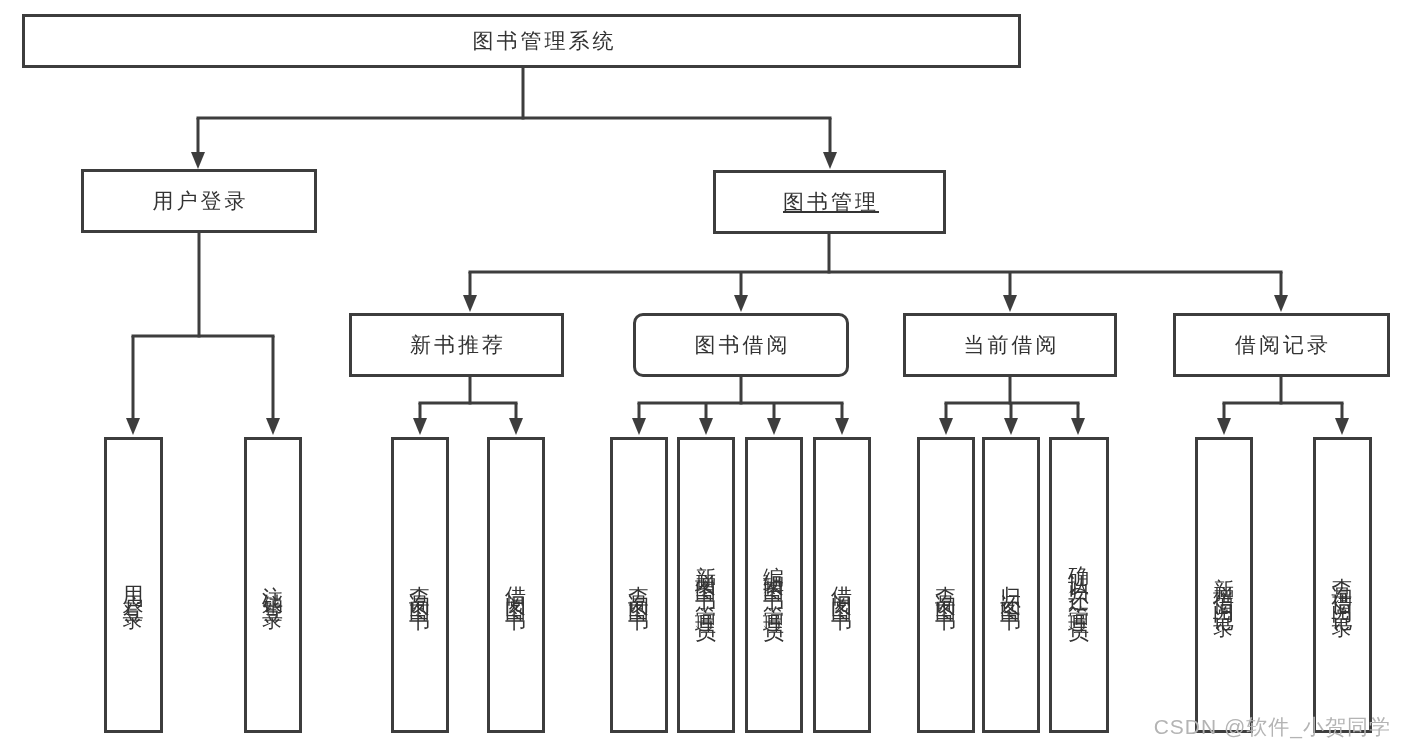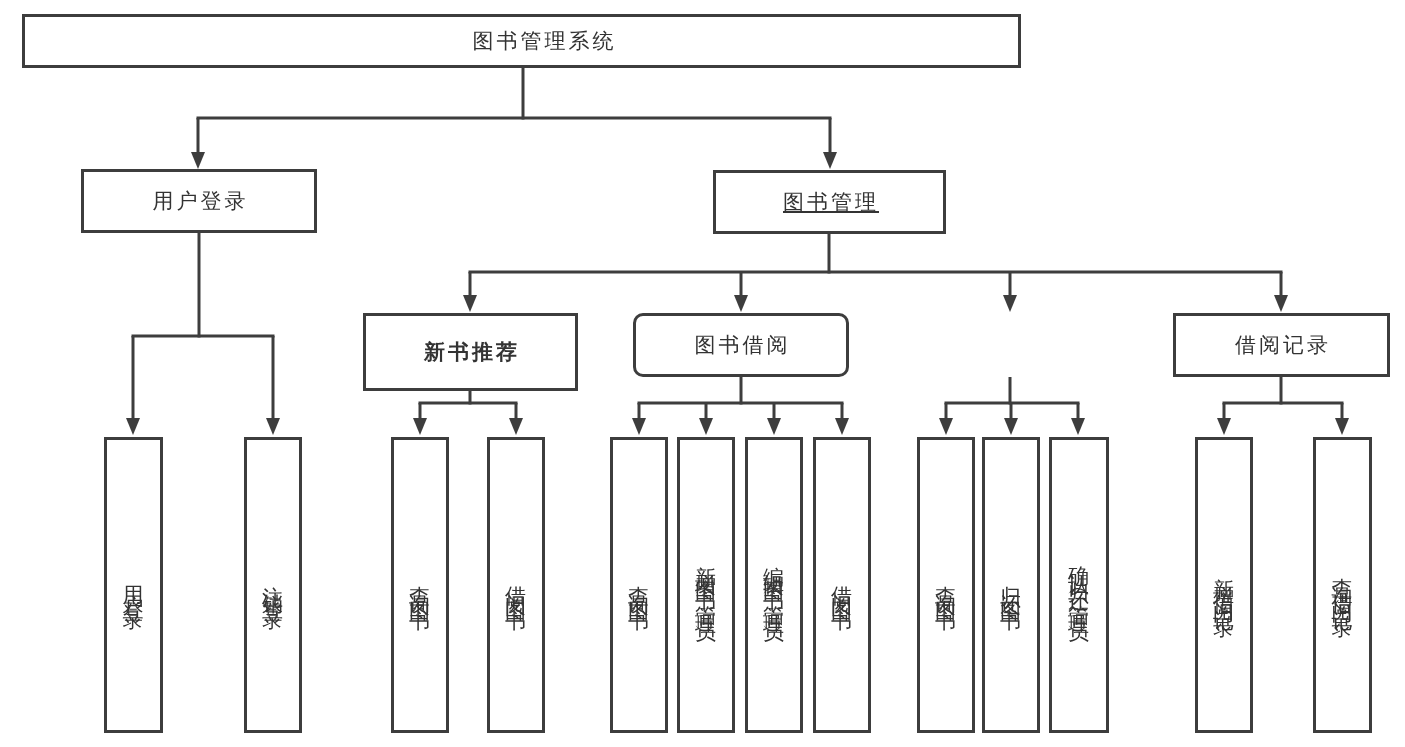--- a/index.html
+++ b/index.html
@@ -140,22 +140,23 @@
       <polygon points="1217,418 1231,418 1224,435"></polygon>
       <polygon points="1335,418 1349,418 1342,435"></polygon>
     </g>
   </svg>
 
   <div class="box" style="left:22px;top:14px;width:999px;height:54px;padding-left:43px;">图书管理系统</div>
 
   <div class="box" style="left:81px;top:169px;width:236px;height:64px;">用户登录</div>
   <div class="box" style="left:713px;top:170px;width:233px;height:64px;text-decoration:underline;">图书管理</div>
 
-  <div class="box" style="left:363px;top:313px;width:215px;height:78px;font-weight:bold;">新书推荐</div>
+  <div class="box" style="left:349px;top:313px;width:215px;height:64px;">新书推荐</div>
   <div class="box" style="left:633px;top:313px;width:216px;height:64px;border-radius:10px;">图书借阅</div>
+  <div class="box" style="left:903px;top:313px;width:214px;height:64px;">当前借阅</div>
   <div class="box" style="left:1173px;top:313px;width:217px;height:64px;">借阅记录</div>
 
   <div class="vbox" style="left:104px;top:437px;width:59px;height:296px;">
     <span>用户登录</span>
   </div>
   <div class="vbox" style="left:244px;top:437px;width:58px;height:296px;">
     <span>注销登录</span>
   </div>
 
   <div class="vbox" style="left:391px;top:437px;width:58px;height:296px;">
@@ -188,14 +189,15 @@
     <span>确认归还（管理员）</span>
   </div>
 
   <div class="vbox" style="left:1195px;top:437px;width:58px;height:296px;">
     <span>新增借阅记录</span>
   </div>
   <div class="vbox" style="left:1313px;top:437px;width:59px;height:296px;">
     <span>查询借阅记录</span>
   </div>
 
+  <div id="watermark">CSDN @软件_小贺同学</div>
 
 </div>
 
 </body></html>

